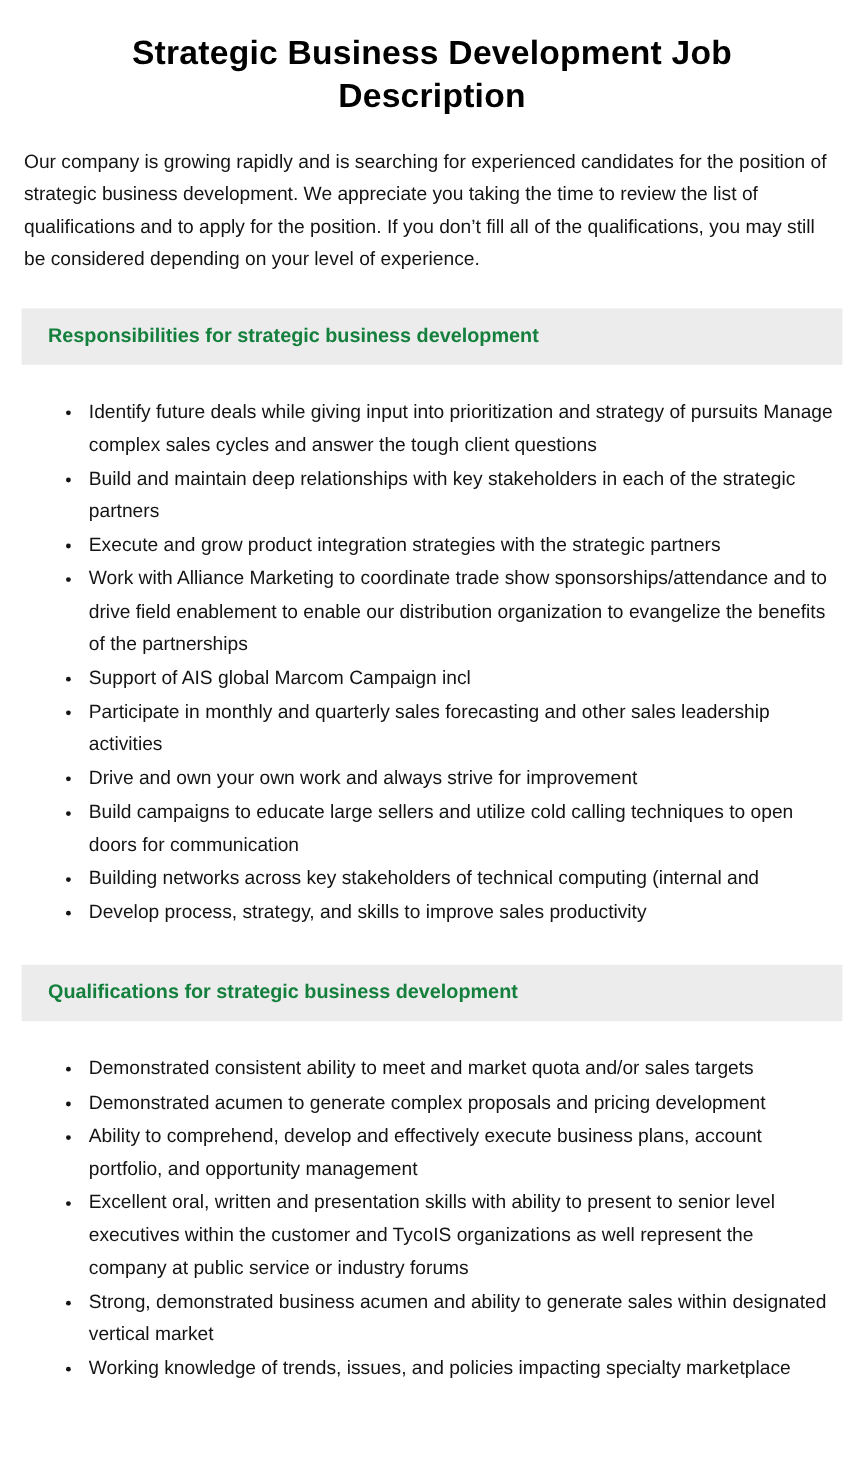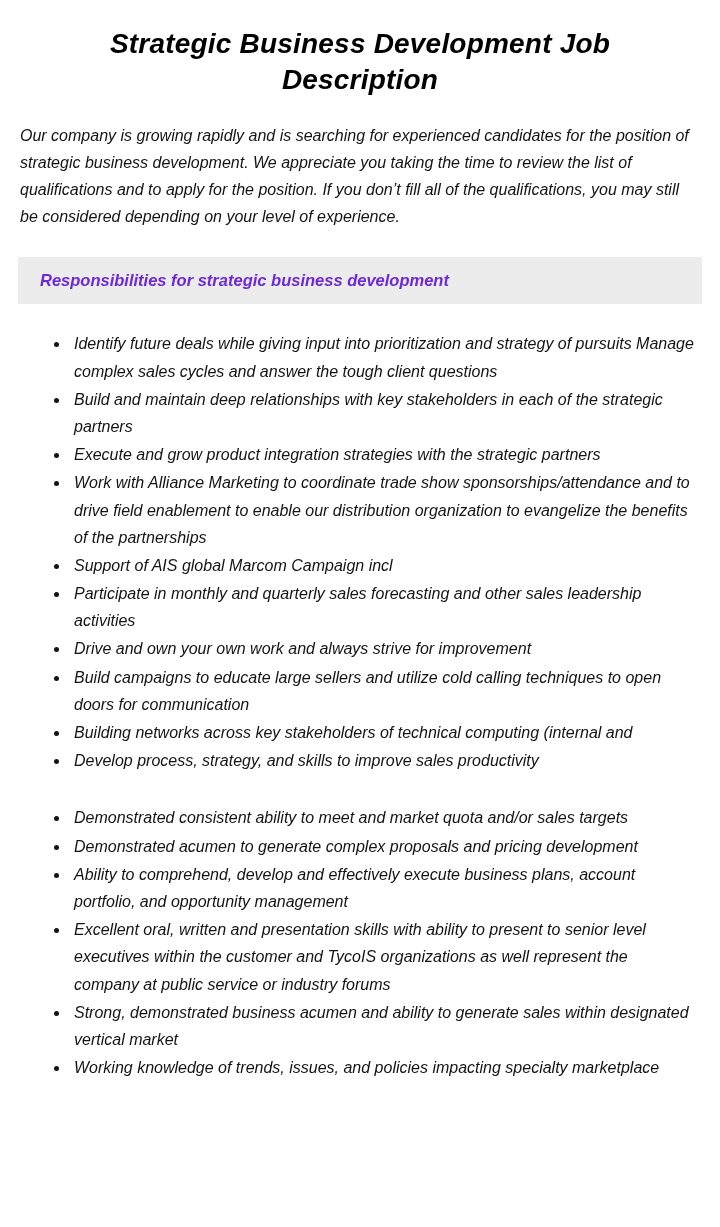--- a/index.html
+++ b/index.html
@@ -4,42 +4,42 @@
 <style>
   * { box-sizing: border-box; }
   html, body { margin: 0; padding: 0; background: #ffffff; }
   body {
     width: 720px;
     min-height: 1227px;
     font-family: "Liberation Sans", sans-serif;
     color: #141414;
     overflow-x: hidden;
   }
-  .page { padding: 4px 18px 10px; font-style: italic; }
+  .page { padding: 4px 18px 10px; }
   .doc-title {
     font-size: 28px;
     font-weight: 700;
     text-align: center;
     line-height: 1.28;
     margin: 22px 28px 24px;
     color: #000000;
     letter-spacing: 0.2px;
   }
   .intro {
     font-size: 16px;
     line-height: 1.7;
     margin: 4px 2px 27px;
   }
   .section-header {
     background: #ececec;
     font-size: 16.5px;
     font-weight: 700;
     padding: 14px 22px;
     margin: 0;
-    color: #6d28d9;
+    color: #15803d;
   }
   ul.bullet-list {
     margin: 26px 8px 30px;
     padding-left: 44px;
     list-style-type: disc;
   }
   ul.bullet-list li {
     font-size: 16px;
     line-height: 1.7;
     padding-left: 4px;
@@ -63,20 +63,21 @@
       <li>Execute and grow product integration strategies with the strategic partners</li>
       <li>Work with Alliance Marketing to coordinate trade show sponsorships/attendance and to drive field enablement to enable our distribution organization to evangelize the benefits of the partnerships</li>
       <li>Support of AIS global Marcom Campaign incl</li>
       <li>Participate in monthly and quarterly sales forecasting and other sales leadership activities</li>
       <li>Drive and own your own work and always strive for improvement</li>
       <li>Build campaigns to educate large sellers and utilize cold calling techniques to open doors for communication</li>
       <li>Building networks across key stakeholders of technical computing (internal and</li>
       <li>Develop process, strategy, and skills to improve sales productivity</li>
     </ul>
 
+  <div class="section-header">Qualifications for strategic business development</div>
 
   <ul class="bullet-list">
       <li>Demonstrated consistent ability to meet and market quota and/or sales targets</li>
       <li>Demonstrated acumen to generate complex proposals and pricing development</li>
       <li>Ability to comprehend, develop and effectively execute business plans, account portfolio, and opportunity management</li>
       <li>Excellent oral, written and presentation skills with ability to present to senior level executives within the customer and TycoIS organizations as well represent the company at public service or industry forums</li>
       <li>Strong, demonstrated business acumen and ability to generate sales within designated vertical market</li>
       <li>Working knowledge of trends, issues, and policies impacting specialty marketplace</li>
     </ul>
 

